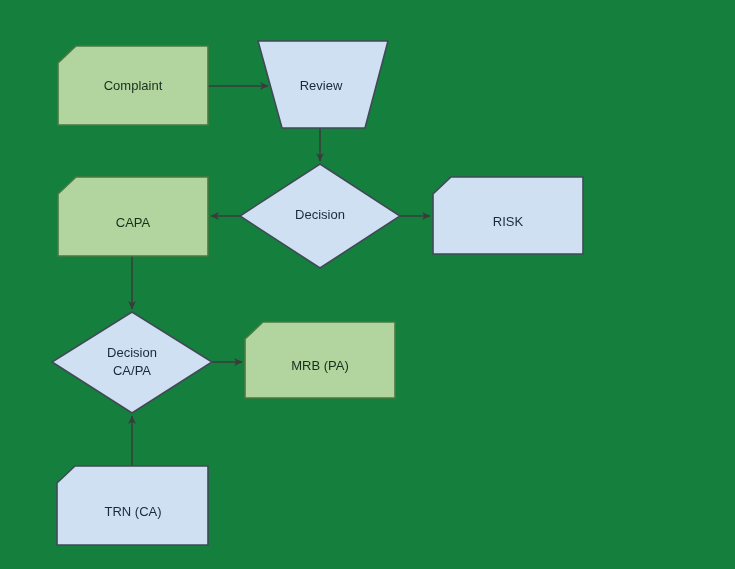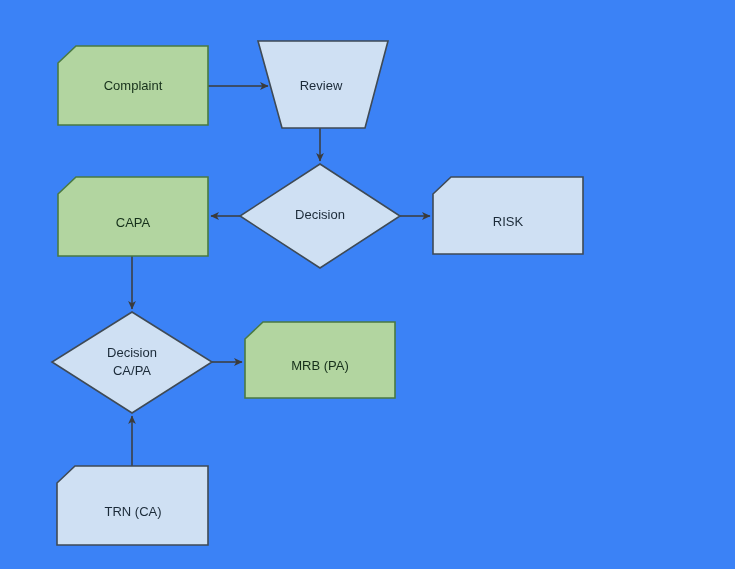--- a/index.html
+++ b/index.html
@@ -11,21 +11,21 @@
   body {
     width: 735px;
     height: 569px;
     font-family: "Liberation Sans", sans-serif;
     overflow: hidden;
   }
   #diagram-canvas {
     position: relative;
     width: 735px;
     height: 569px;
-    background: #3b82f6;
+    background: #15803d;
   }
   #flow-svg {
     position: absolute;
     top: 0;
     left: 0;
     width: 735px;
     height: 569px;
     display: block;
   }
   .node-label {

